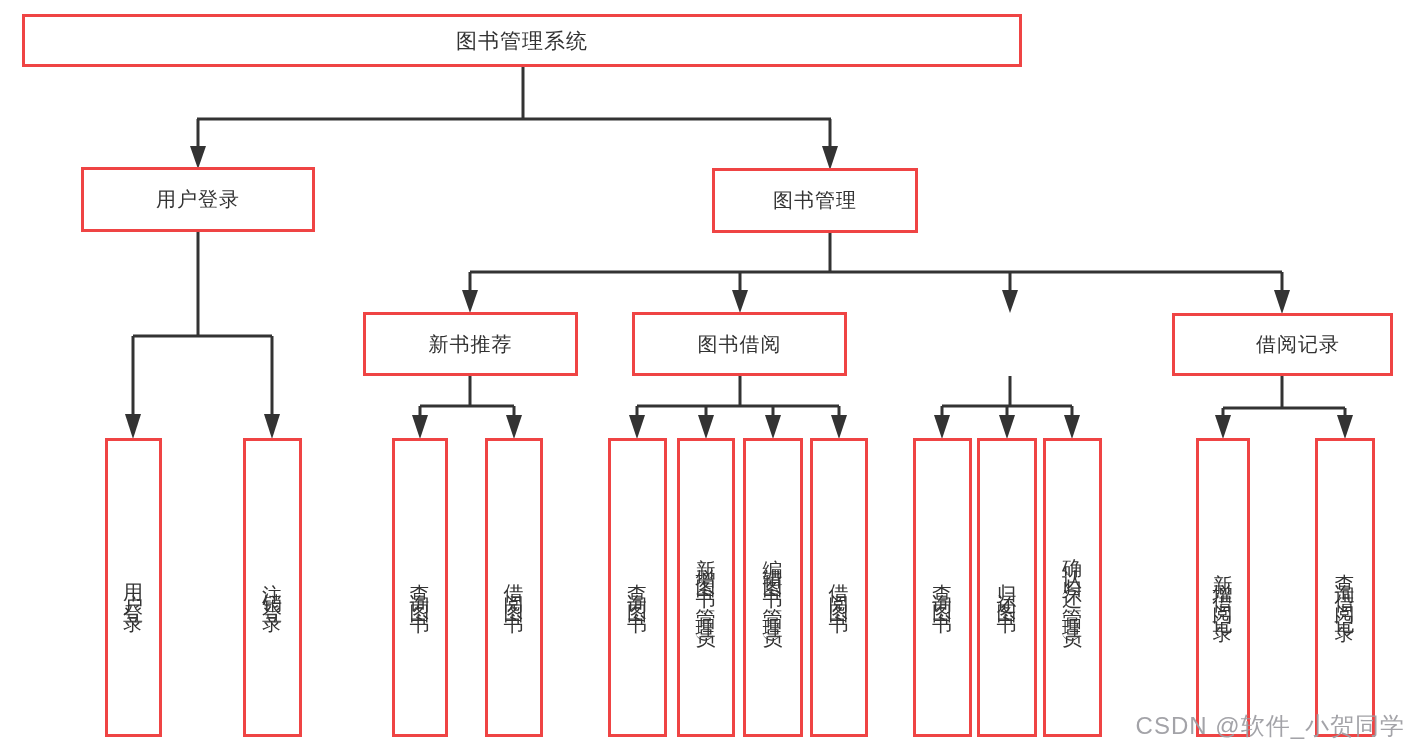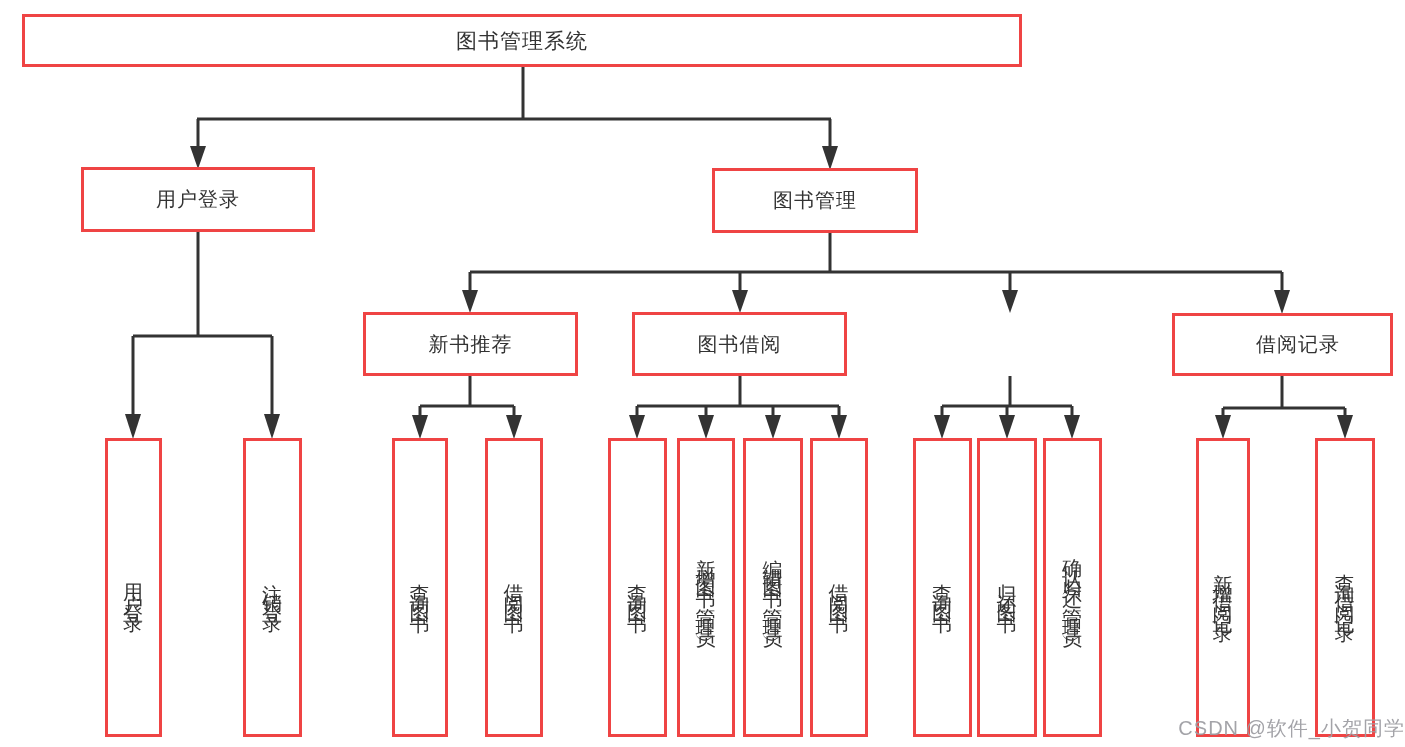--- a/index.html
+++ b/index.html
@@ -47,21 +47,21 @@
   #leaf-bb-edit    {left:743px;  width:60px;}
   #leaf-bb-borrow  {left:810px;  width:58px;}
   #leaf-cb-query   {left:913px;  width:59px;}
   #leaf-cb-return  {left:977px;  width:60px;}
   #leaf-cb-confirm {left:1043px; width:59px;}
   #leaf-br-add     {left:1196px; width:54px;}
   #leaf-br-query   {left:1315px; width:60px;}
   #watermark{
     position:absolute;
     right:0px;bottom:5px;
-    font-size:20px;
+    font-size:24px;
     color:rgba(158,158,163,0.95);
     letter-spacing:1px;
     z-index:10;
     white-space:nowrap;
   }
   line{stroke:#333333;stroke-width:3;}
   polygon{fill:#333333;stroke:none;}
 </style>
 </head>
 <body>

